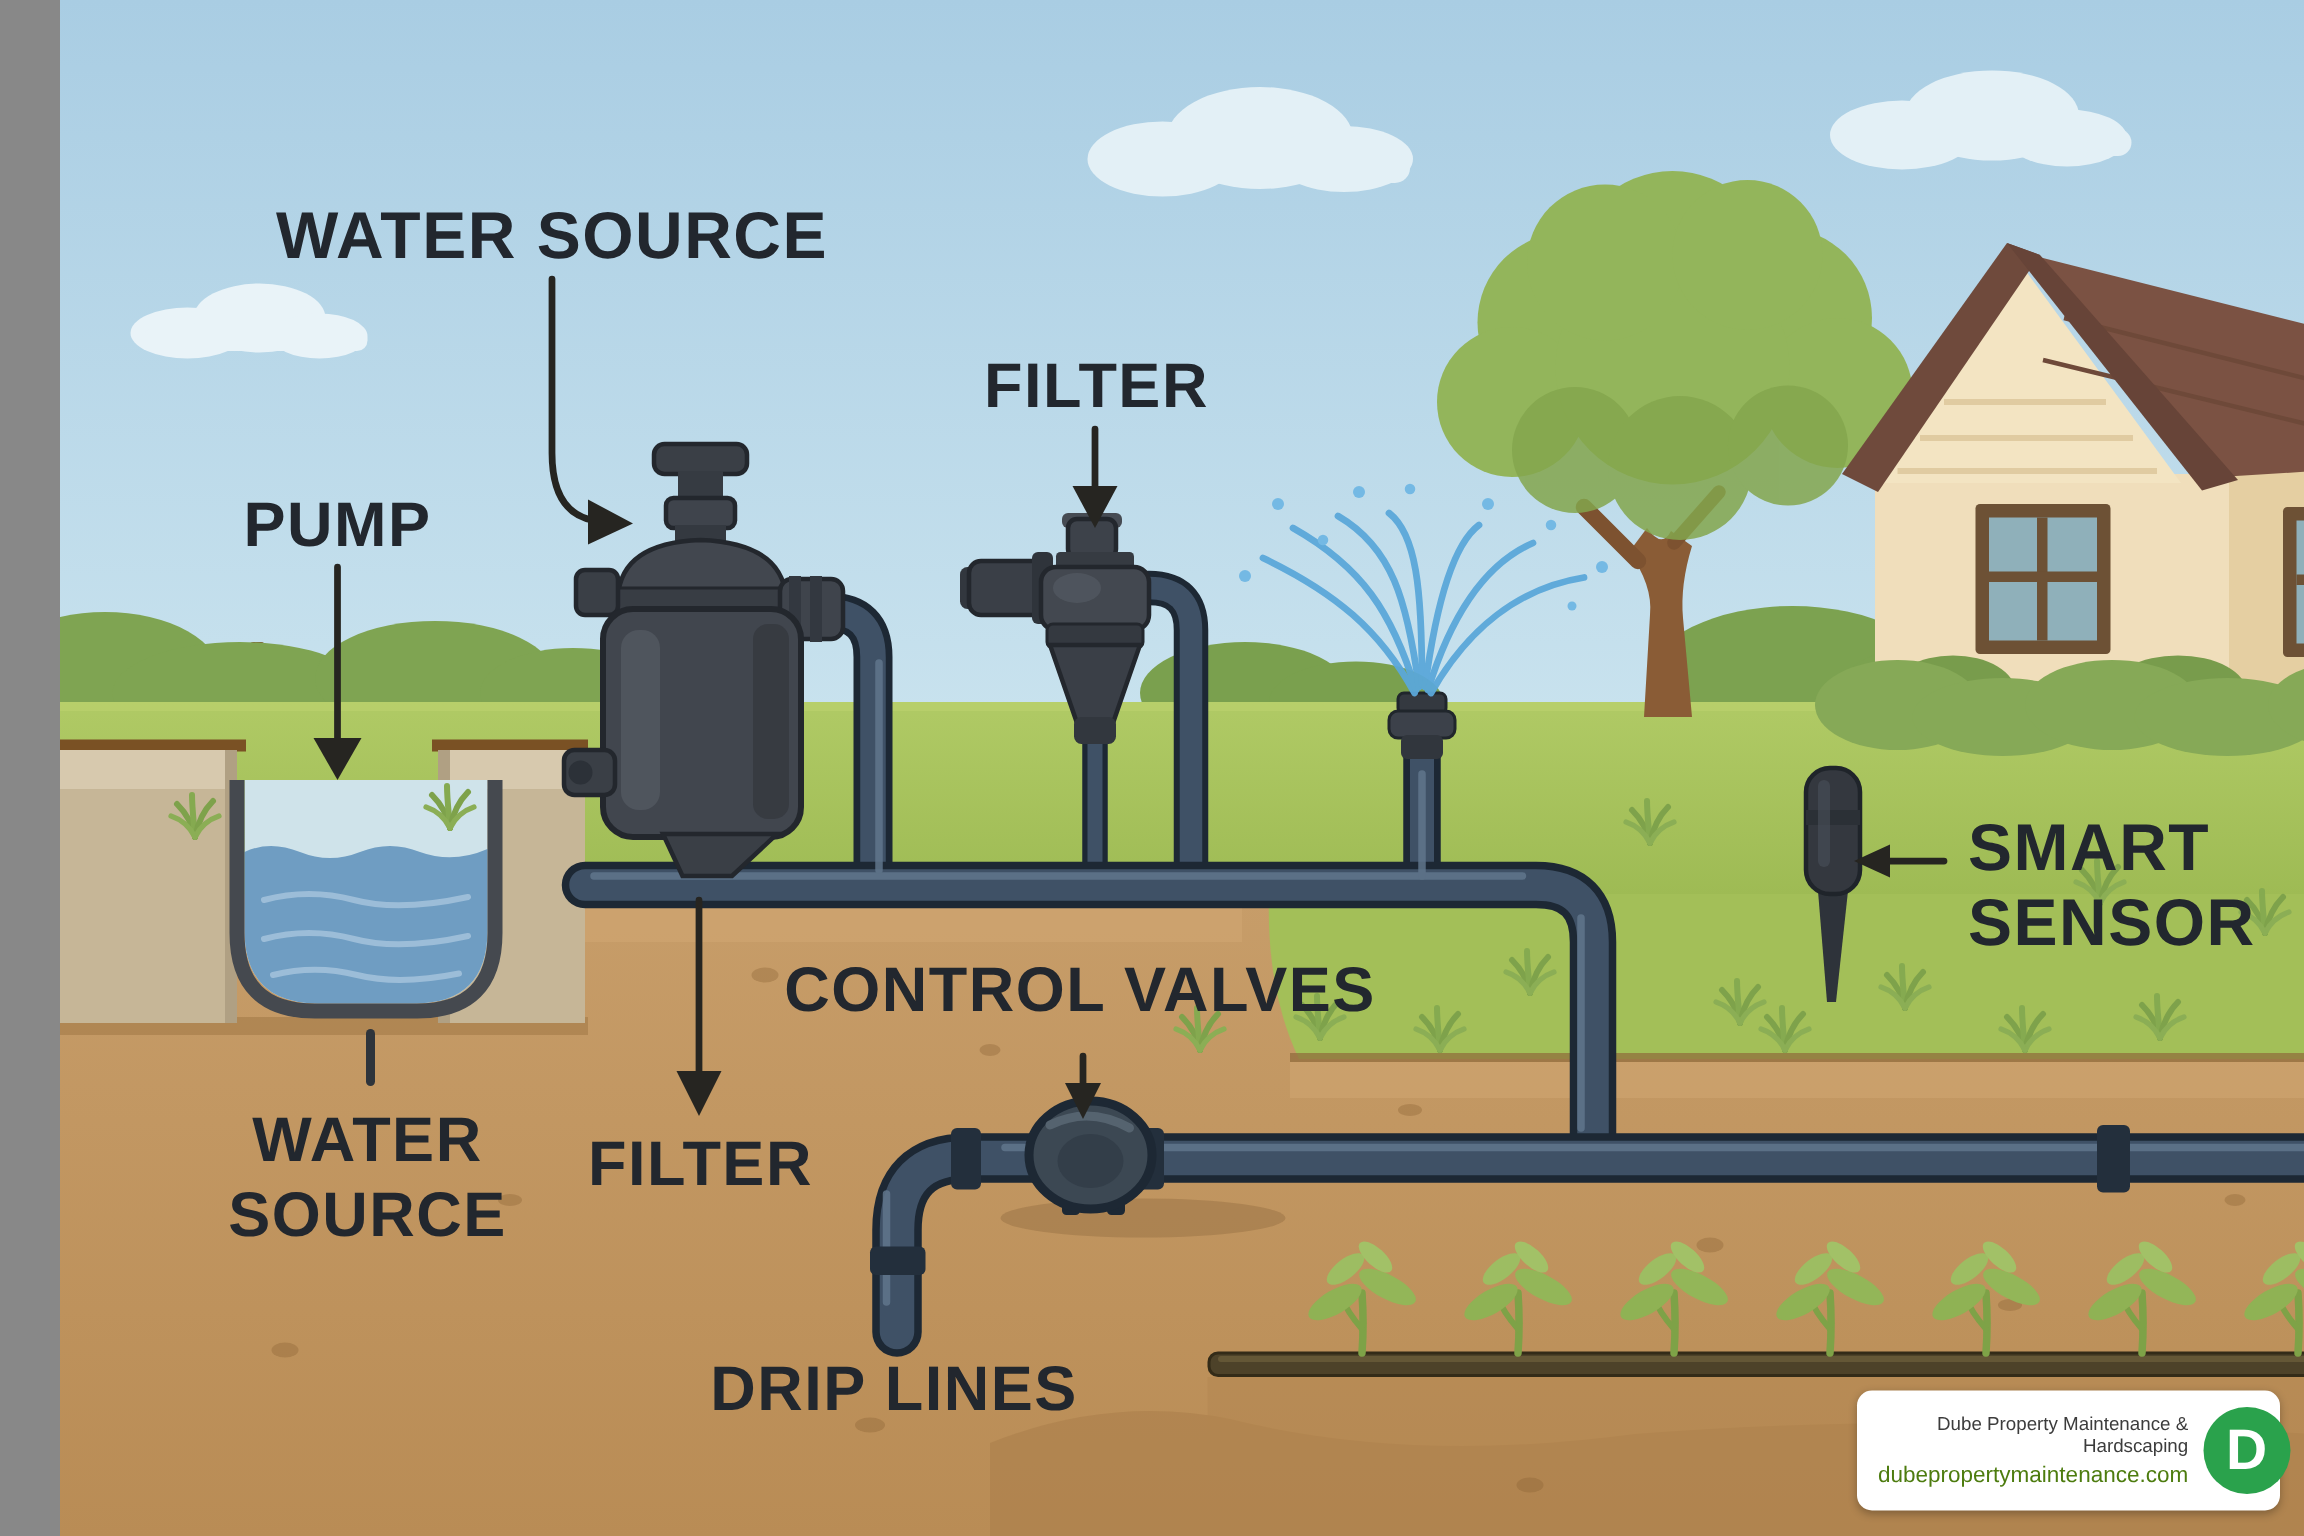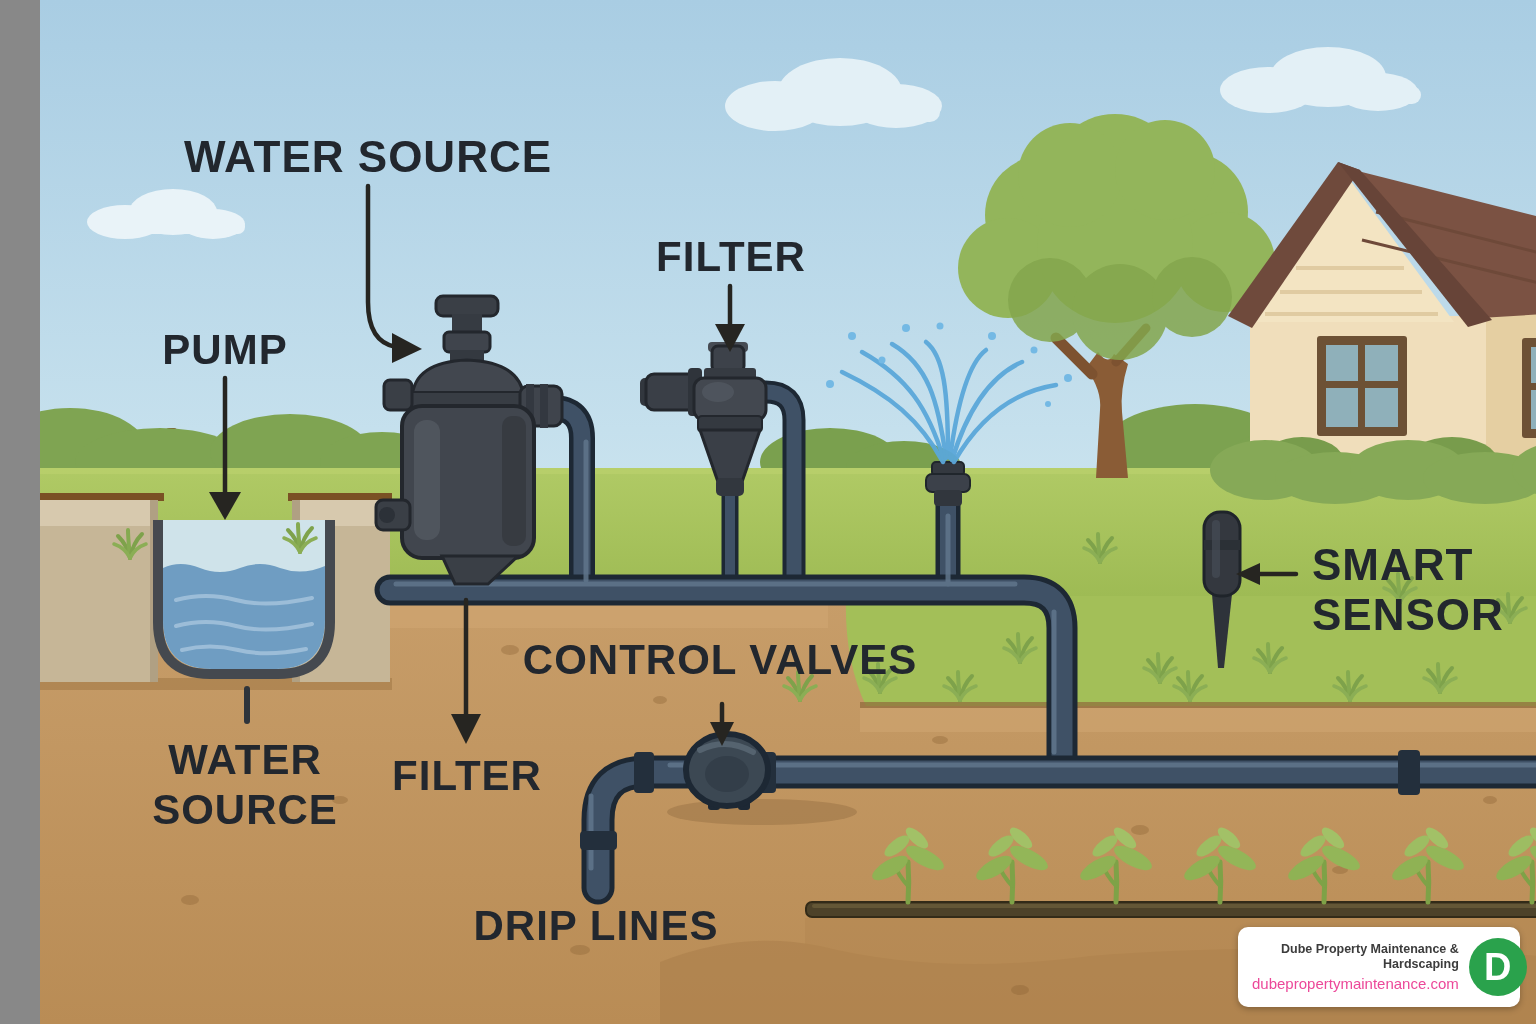--- a/index.html
+++ b/index.html
@@ -7,22 +7,22 @@
          font-family:"Liberation Sans","DejaVu Sans",sans-serif;padding-left:40px;}
   svg{display:block;}
   .lbl{font-family:"Liberation Sans","DejaVu Sans",sans-serif;
        font-weight:800;fill:#22272e;letter-spacing:1px;}
   .badge{position:absolute;left:1238px;top:927px;width:282px;height:80px;
          background:#ffffff;border-radius:10px;
          box-shadow:0 2px 6px rgba(0,0,0,.28);
          display:flex;align-items:center;gap:10px;
          padding:8px 10px 8px 14px;box-sizing:border-box;}
   .badge-text{flex:1;text-align:right;}
-  .badge-company{font-weight:700;font-size:12.5px;line-height:1.15;color:#3c3c3c;}
-  .badge-site{font-size:15px;color:#ec4899;margin-top:4px;}
+  .badge-company{font-weight:400;font-size:12.5px;line-height:1.15;color:#3c3c3c;}
+  .badge-site{font-size:15px;color:#4d7c0f;margin-top:4px;}
   .badge-logo{width:58px;height:58px;border-radius:50%;
               display:flex;align-items:center;justify-content:center;
               font-weight:800;font-size:38px;color:#ffffff;flex:0 0 auto;}
 </style>
 </head>
 <body>
 
 <div class="stage">
 <svg width="1536" height="1024" viewBox="0 0 1536 1024">
   <defs>

